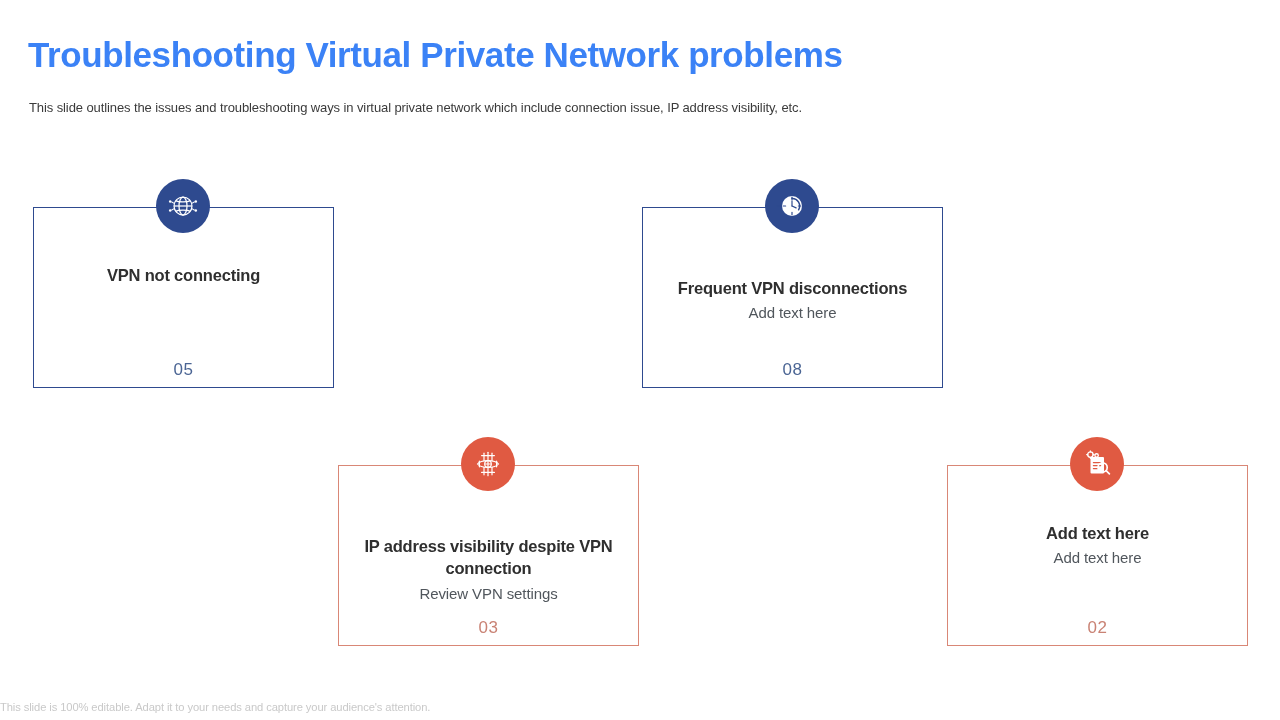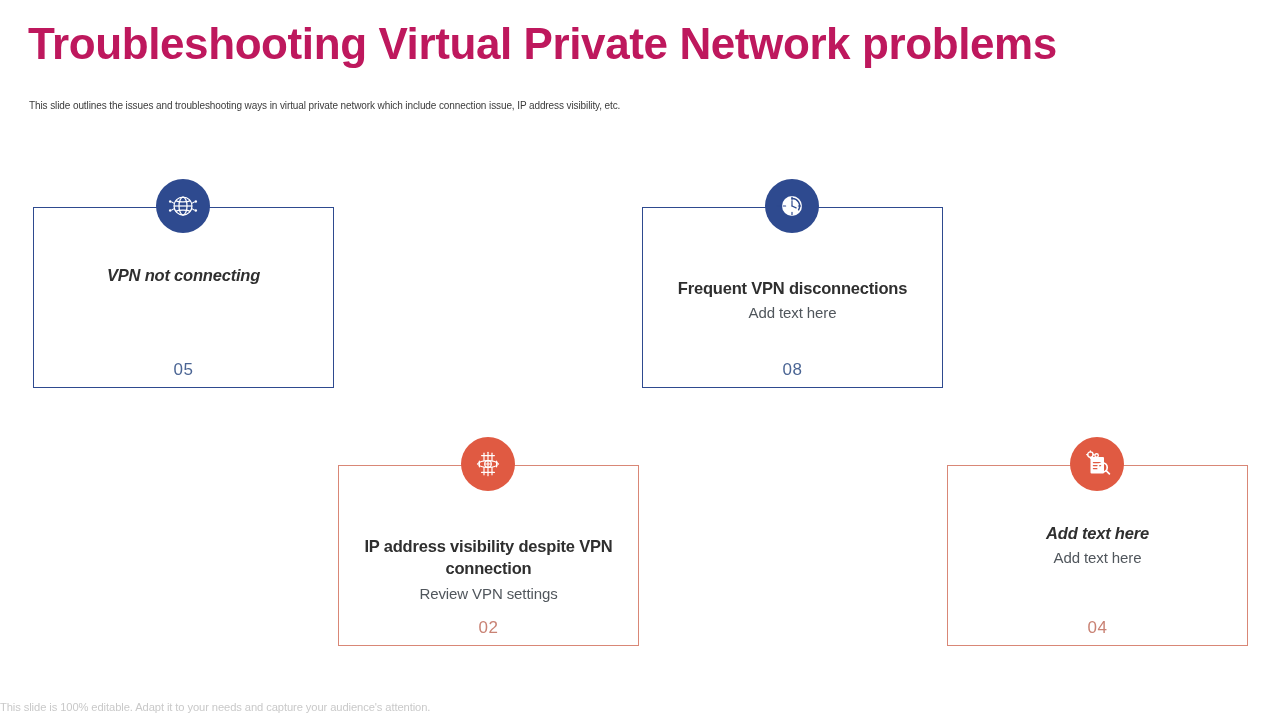--- a/index.html
+++ b/index.html
@@ -12,33 +12,33 @@
     background: #ffffff;
     font-family: "Liberation Sans", sans-serif;
     overflow: hidden;
     position: relative;
   }
 
   
   .slide-title {
     position: absolute;
     left: 28px;
-    top: 20px;
-    font-size: 44px;
+    top: 36px;
+    font-size: 35px;
     font-weight: bold;
-    color: #be185d;
+    color: #3b82f6;
     letter-spacing: -0.4px;
     line-height: 1.1;
     white-space: nowrap;
   }
   .slide-subtitle {
     position: absolute;
     left: 29px;
     top: 100px;
-    font-size: 10px;
+    font-size: 13px;
     color: #3b3b3b;
     letter-spacing: -0.1px;
     white-space: nowrap;
   }
 
   
   .card {
     position: absolute;
     box-sizing: border-box;
     background: #ffffff;
@@ -81,21 +81,21 @@
     text-align: center;
     font-size: 17px;
     color: #4b6594;
     letter-spacing: 0.6px;
   }
   .card.accent-orange .card-number {
     color: #c98274;
   }
 
   
-  .h-top-1 { margin-top: 56px; font-style: italic; }
+  .h-top-1 { margin-top: 56px; }
   .h-top-2 { margin-top: 69px; }
 
   
   .icon-badge {
     position: absolute;
     width: 54px;
     height: 54px;
     border-radius: 50%;
     background: #2e4a8f;
     display: flex;
@@ -195,21 +195,21 @@
       <line x1="9.6" y1="24.4" x2="22.4" y2="24.4"></line>
       <line x1="7.4" y1="13.2" x2="7.4" y2="18.8"></line>
       <line x1="24.6" y1="13.2" x2="24.6" y2="18.8"></line>
     </g>
   </svg>
 </div>
 
 <div class="card accent-orange" style="left:338px; top:465px; width:301px; height:181px;">
   <div class="card-heading h-top-2">IP address visibility despite VPN connection</div>
   <div class="card-sub">Review VPN settings</div>
-  <div class="card-number">02</div>
+  <div class="card-number">03</div>
 </div>
 
 <div class="icon-badge orange" style="left:1070px; top:437px;">
   <svg width="32" height="32" viewBox="0 0 32 32" aria-hidden="true">
     <rect x="9.5" y="9" width="13.5" height="16.5" rx="1" fill="#ffffff"></rect>
     <g stroke="#e05a42" stroke-width="1.25" stroke-linecap="round">
       <line x1="12.4" y1="14.6" x2="19.6" y2="14.6"></line>
       <line x1="12.4" y1="17.6" x2="19.6" y2="17.6"></line>
       <line x1="12.4" y1="20.6" x2="16.6" y2="20.6"></line>
     </g>
@@ -226,16 +226,16 @@
     <g fill="none" stroke="#ffffff" stroke-width="1.7">
       <circle cx="21.6" cy="19.4" r="4.6"></circle>
       <line x1="25.1" y1="22.6" x2="28.4" y2="25.9" stroke-linecap="round"></line>
     </g>
   </svg>
 </div>
 
 <div class="card accent-orange" style="left:947px; top:465px; width:301px; height:181px;">
   <div class="card-heading h-top-1">Add text here</div>
   <div class="card-sub">Add text here</div>
-  <div class="card-number">04</div>
+  <div class="card-number">02</div>
 </div>
 
 <div class="footer-note">This slide is 100% editable. Adapt it to your needs and capture your audience's attention.</div>
 
 </body></html>

